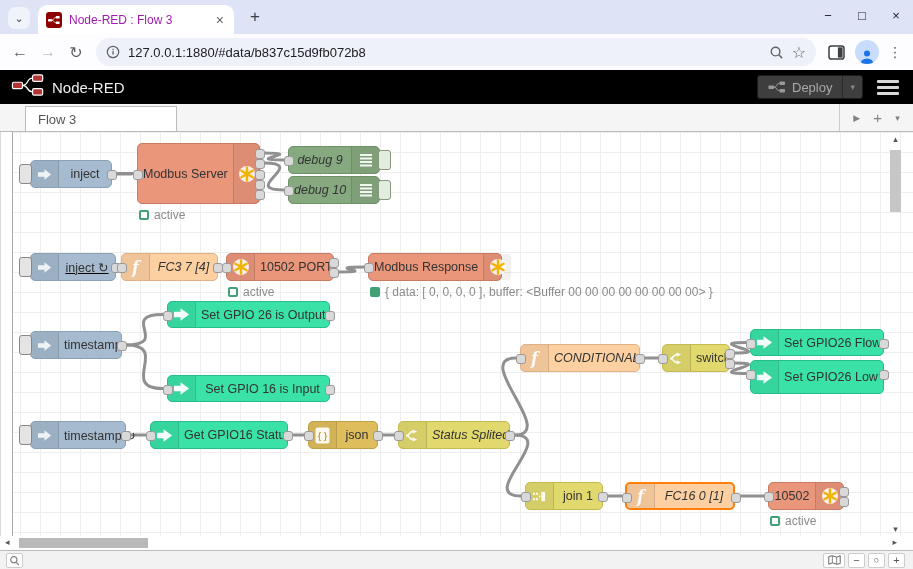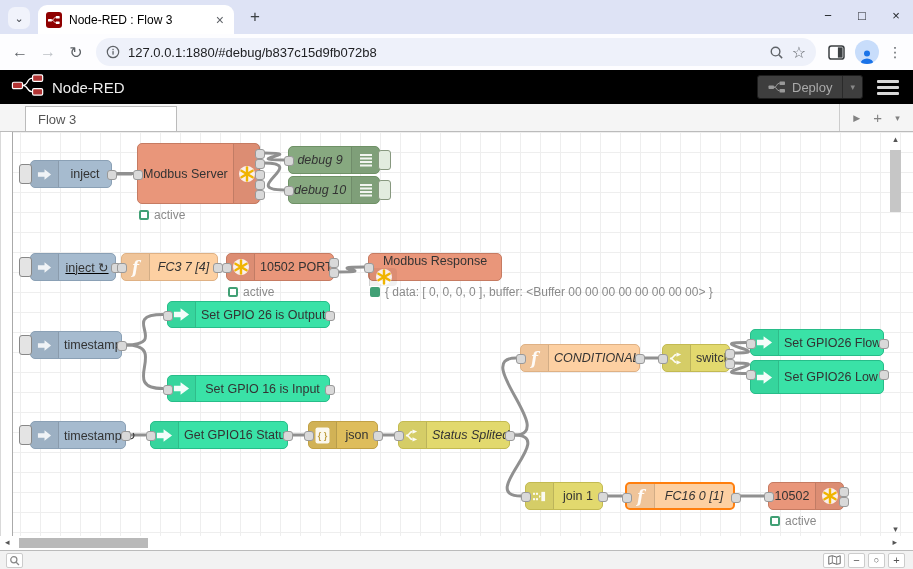--- a/index.html
+++ b/index.html
@@ -7,21 +7,21 @@
     font-family:"Liberation Sans", sans-serif; background:#fff; }
 
   
   .tabstrip { height:34px; background:#dee3f5; display:flex; align-items:flex-end; position:relative; }
   .tab-search { width:22px; height:22px; margin:0 2px 5px 8px; border-radius:7px; background:#f1f3fb;
     display:flex; align-items:center; justify-content:center; color:#45494f; font-size:11px; }
   .tab { width:196px; height:29px; background:#fff; border-radius:9px 9px 0 0; margin-left:6px;
     display:flex; align-items:center; padding:0 8px; gap:7px; }
   .favicon { width:16px; height:16px; border-radius:3px; background:#8f0000; flex:none;
     display:flex; align-items:center; justify-content:center; }
-  .tab-title { font-size:12px; color:#000000; flex:1; white-space:nowrap; overflow:hidden; }
+  .tab-title { font-size:12px; color:#a21caf; flex:1; white-space:nowrap; overflow:hidden; }
   .tab-close { font-size:14px; color:#5f6368; padding:0 2px; }
   .new-tab { width:26px; height:26px; margin:0 0 4px 8px; display:flex; align-items:center;
     justify-content:center; font-size:17px; color:#3c4043; }
   .win-controls { position:absolute; right:0; top:0; height:30px; display:flex; }
   .win-btn { width:34px; display:flex; align-items:center; justify-content:center;
     color:#1b1e22; font-size:13px; }
 
   
   .toolbar { height:36px; background:#fdfdff; display:flex; align-items:center; padding:0 6px; }
   .nav-btn { width:28px; height:28px; display:flex; align-items:center; justify-content:center;
@@ -134,21 +134,21 @@
   <div class="nav-btn disabled">→</div>
   <div class="nav-btn">↻</div>
   <div class="addr">
     <span class="addr-ico">
       <svg width="14" height="14" viewBox="0 0 16 16">
           <circle cx="8" cy="8" r="6.5" fill="none" stroke="#5f6368" stroke-width="1.4"></circle>
           <rect x="7.3" y="7" width="1.5" height="4" fill="#5f6368"></rect>
           <rect x="7.3" y="4.4" width="1.5" height="1.5" fill="#5f6368"></rect>
         </svg>
     </span>
-    <span class="addr-url">127.0.0.1:1880/#debug/b837c15d9fb072b8</span>
+    <span class="addr-url">127.0.0.1:1880/#data/b837c15d9fb072b8</span>
     <span class="addr-ico">
       <svg width="15" height="15" viewBox="0 0 16 16">
           <circle cx="7" cy="7" r="4.6" fill="none" stroke="#5f6368" stroke-width="1.5"></circle>
           <path d="M10.5 10.5 L14 14" stroke="#5f6368" stroke-width="1.6"></path>
         </svg>
     </span>
     <span class="addr-ico" style="font-size:16px;">☆</span>
   </div>
   <span class="addr-ico" style="margin:0 6px;">
     <svg width="17" height="15" viewBox="0 0 18 16">
@@ -328,21 +328,21 @@
       </span>
       <span class="node-label">10502 PORT</span>
       <div class="port" style="left: -5px; top: 9px;"></div>
       <div class="port" style="left: 102px; top: 4px;"></div>
       <div class="port" style="left: 102px; top: 14px;"></div>
     </div>
     <div class="node-status" style="left: 228px; top: 153px;">
       <span class="status-shape status-ring"></span>
       <span>active</span>
     </div>
-    <div class="node" style="left: 368px; top: 121px; width: 134px; height: 28px; background: rgb(233, 150, 122); border-color: rgb(198, 123, 98); flex-direction: column;">
+    <div class="node" style="left: 368px; top: 121px; width: 134px; height: 28px; background: rgb(233, 150, 122); border-color: rgb(198, 123, 98);">
       <span class="node-label">Modbus Response</span>
       <span class="node-icon icon-right">
         <svg width="18" height="18" viewBox="0 0 18 18">
           <circle cx="9" cy="9" r="8" fill="#fff" opacity="0.85"></circle>
           <g stroke="#f0b400" stroke-width="2.4" stroke-linecap="round">
             <path d="M9 2.5v13"></path>
             <path d="M3.4 5.8l11.2 6.4"></path>
             <path d="M3.4 12.2l11.2-6.4"></path>
           </g>
         </svg>

